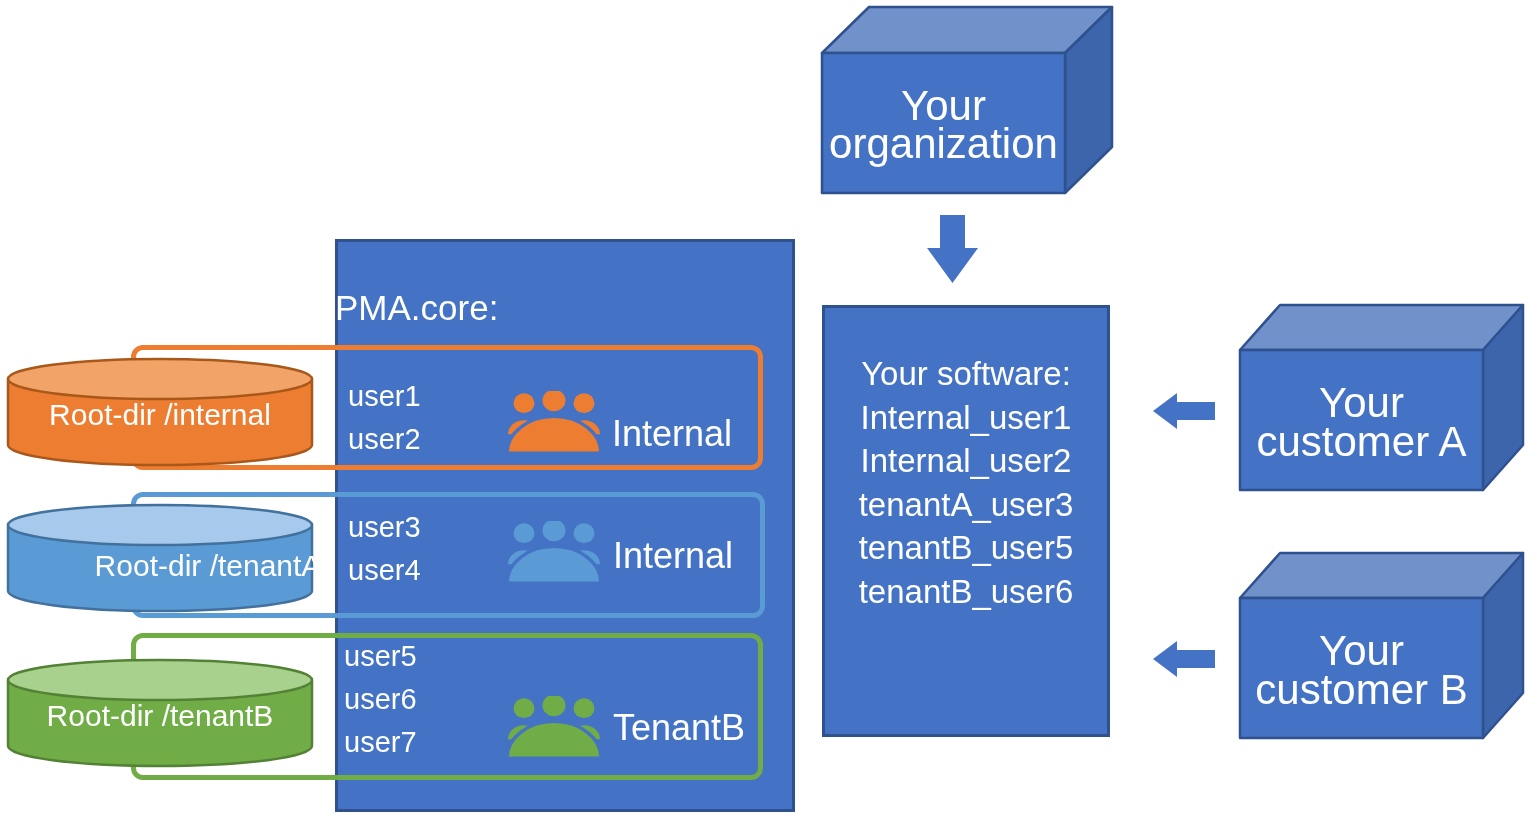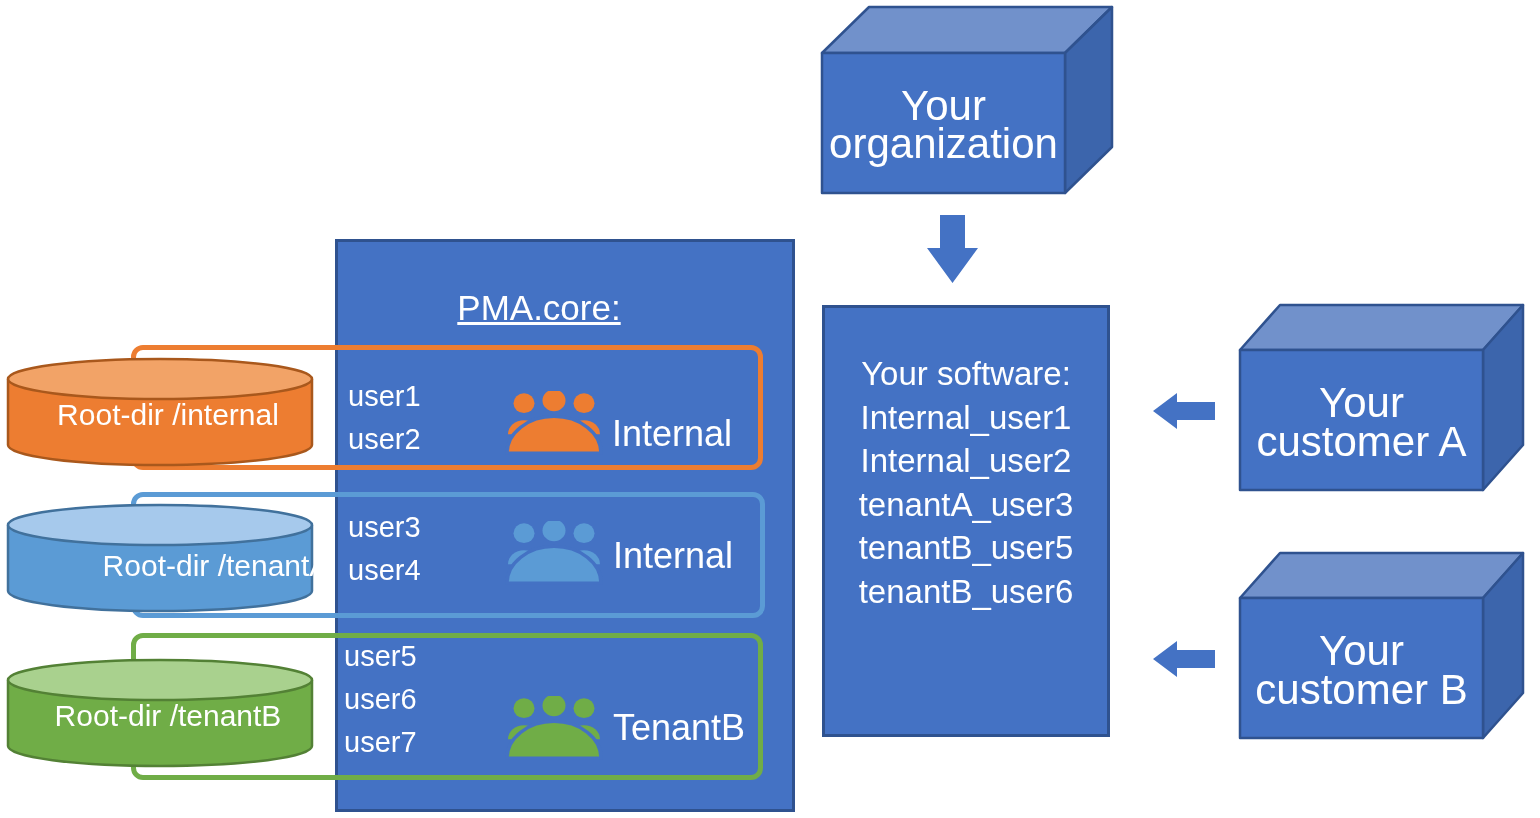--- a/index.html
+++ b/index.html
@@ -4,21 +4,21 @@
 <style>
   html,body{margin:0;padding:0;background:#ffffff;}
   .canvas{position:relative;width:1540px;height:818px;background:#ffffff;
           font-family:"Liberation Sans",sans-serif;overflow:hidden;}
   .abs{position:absolute;}
   .wtxt{color:#ffffff;}
 
   
   .pma-box{left:335px;top:239px;width:460px;height:573px;background:#4472C4;
            border:3px solid #2F528F;box-sizing:border-box;}
-  .pma-title{left:335px;top:288px;width:408px;text-align:center;font-size:35px;line-height:40px;text-decoration:underline;}
+  .pma-title{left:335px;top:288px;width:408px;font-size:35px;line-height:40px;}
 
   
   .sw-box{left:822px;top:305px;width:288px;height:432px;background:#4472C4;
           border:3px solid #2F528F;box-sizing:border-box;}
   .sw-text{left:822px;top:352px;width:288px;text-align:center;font-size:33px;line-height:43.5px;}
 
   
   .outline{position:absolute;box-sizing:border-box;border-radius:12px;background:transparent;}
   .outline-internal{left:131px;top:345px;width:632px;height:125px;border:5px solid #ED7D31;}
   .outline-tenantA {left:131px;top:492px;width:634px;height:126px;border:5px solid #5B9BD5;}
@@ -44,21 +44,21 @@
   .icon-internal .person{fill:#ED7D31;}
   .icon-tenantA  .person{fill:#5B9BD5;}
   .icon-tenantB  .person{fill:#70AD47;}
   .table-path{stroke:#4472C4;stroke-width:3.5;}
 
   
   .cyl{position:absolute;width:308px;height:110px;}
   .cyl-internal{left:6px;top:357px;}
   .cyl-tenantA{left:6px;top:503px;}
   .cyl-tenantB{left:6px;top:658px;}
-  .cyl-label{left:6px;width:308px;text-align:center;font-size:30px;line-height:30px;padding-left:8px;}
+  .cyl-label{left:6px;width:308px;text-align:center;font-size:30px;line-height:30px;}
   .cl-internal{top:400px;}
   .cl-tenantA{top:551px;margin-left:48px;}
   .cl-tenantB{top:701px;}
 
   
   .cube{position:absolute;}
   .cube-org{left:820px;top:5px;width:294px;height:192px;}
   .cube-custA{left:1238px;top:300px;width:288px;height:194px;}
   .cube-custB{left:1238px;top:548px;width:288px;height:194px;}
   .cube polygon{stroke:#2F528F;stroke-width:2.5;stroke-linejoin:round;}

